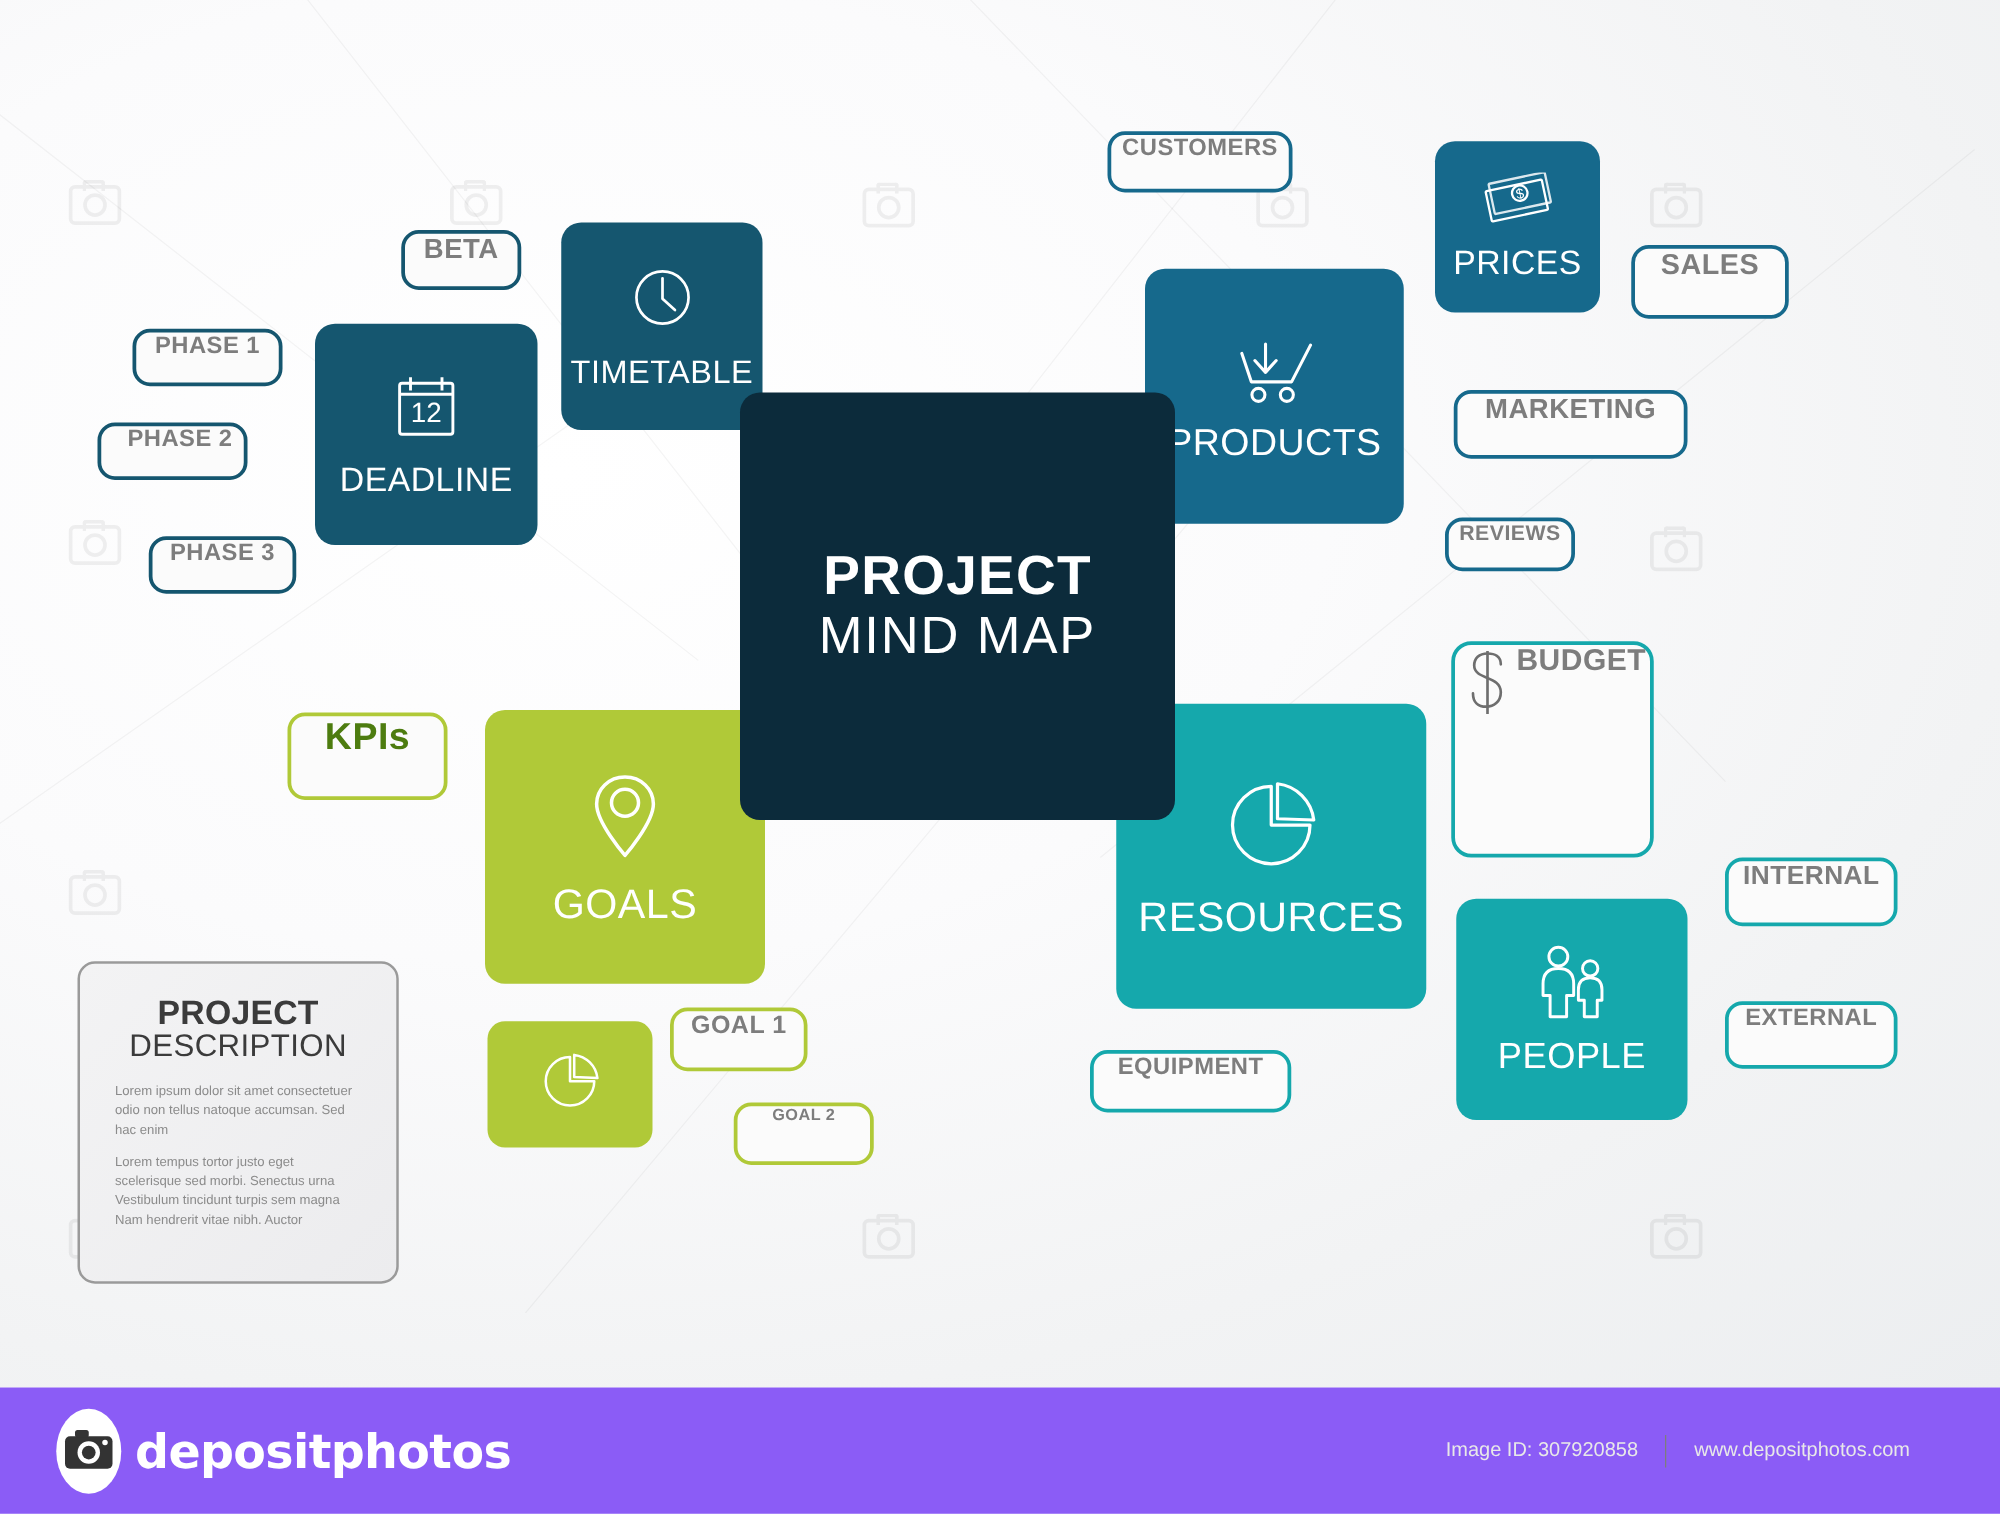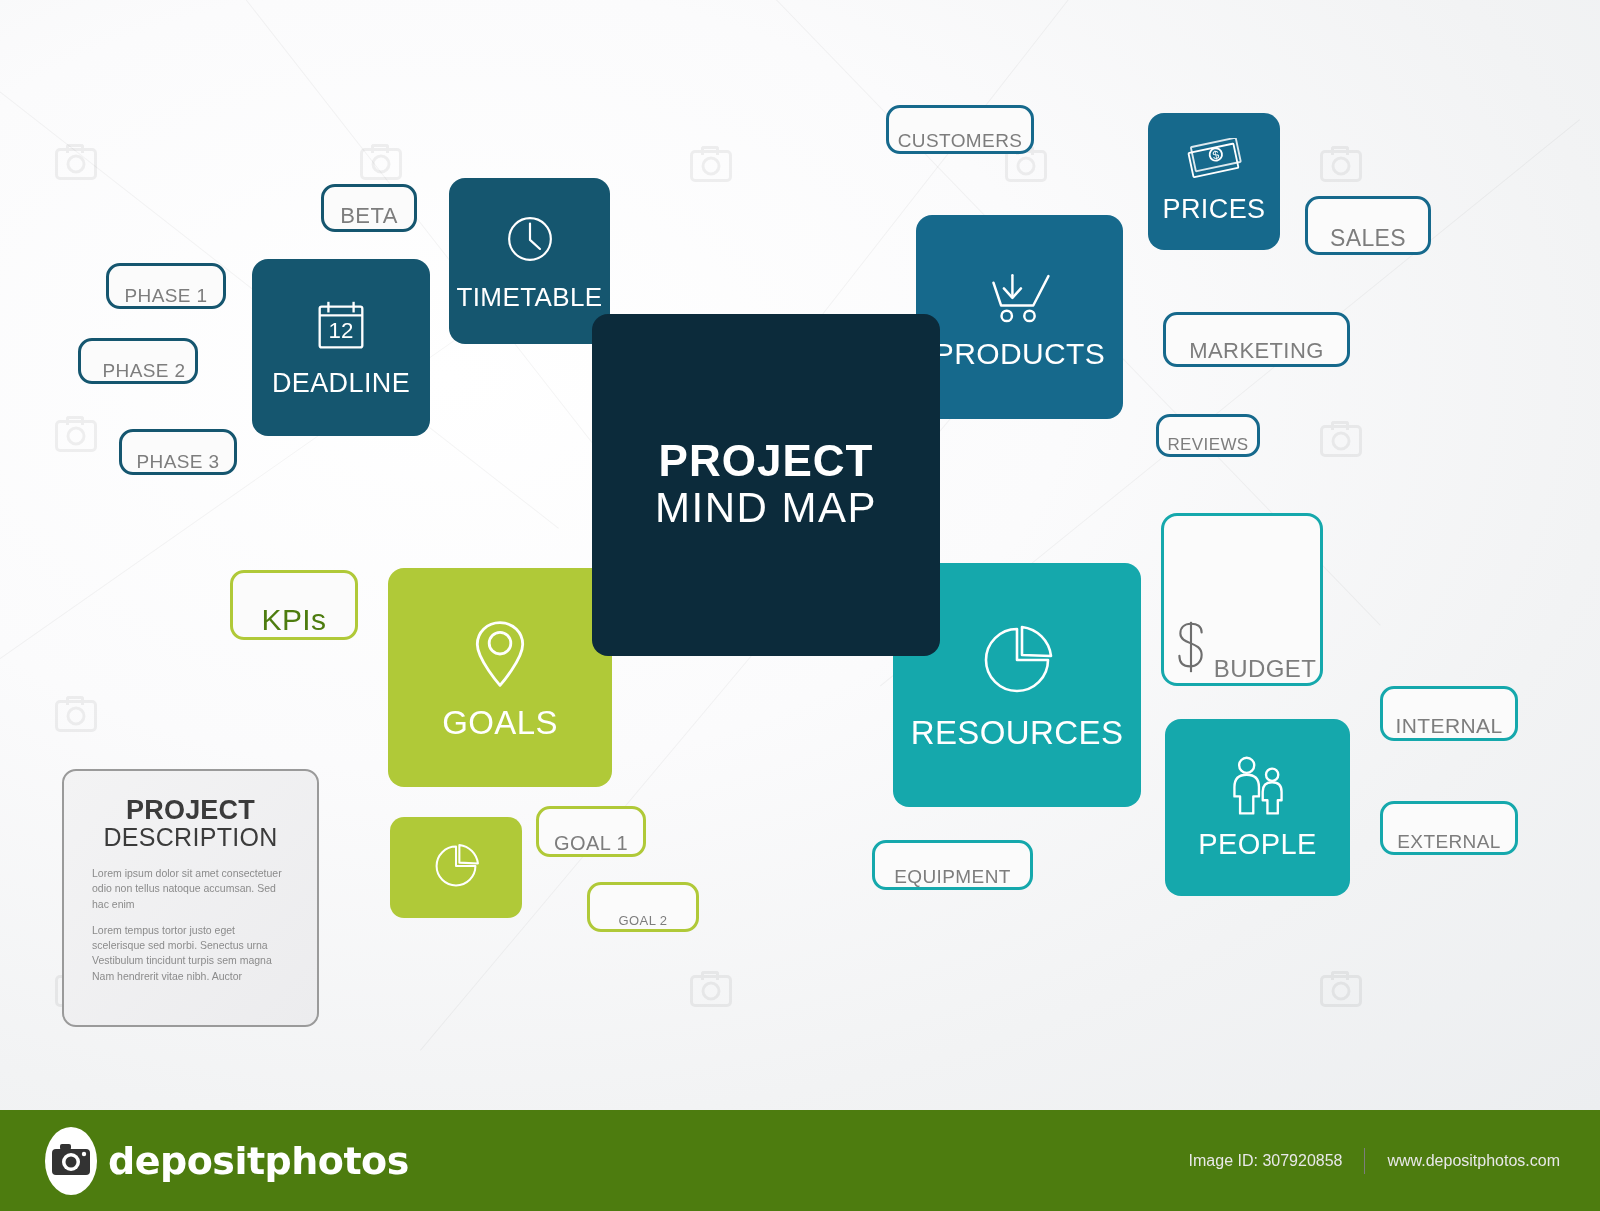--- a/index.html
+++ b/index.html
@@ -44,27 +44,28 @@
   .big { color: #ffffff; }
   .big .lbl { font-size: 30px; font-weight: 400; }
 
   
   .chip {
     position: absolute;
     background: #fbfbfb;
     border: 3px solid #15566f;
     border-radius: 14px;
     display: flex;
-    align-items: flex-end;
+    align-items: flex-start;
     justify-content: center;
     color: #7d7d7d;
     letter-spacing: 0.4px;
     white-space: nowrap;
     text-align: center;
     line-height: 1.12;
+    font-weight: bold;
   }
 
   
   #central {
     position: absolute;
     left: 592px; top: 314px;
     width: 348px; height: 342px;
     background: #0c2b3b;
     border-radius: 16px;
     display: flex; flex-direction: column;
@@ -86,30 +87,30 @@
     padding: 26px 28px 14px 28px;
   }
   #desc .h1 { font-size: 27px; font-weight: 700; color: #3b3b3b; letter-spacing: 0.2px; text-align: center; line-height: 1.0; }
   #desc .h2 { font-size: 25px; font-weight: 300; color: #3b3b3b; letter-spacing: 0.3px; text-align: center; line-height: 1.05; margin-bottom: 16px; }
   #desc p { font-size: 10.5px; color: #8b8b8b; line-height: 1.45; margin-bottom: 11px; text-align: left; }
 
   
   #footer {
     position: absolute; left: 0; top: 1110px;
     width: 1600px; height: 101px;
-    background: #4d7c0f;
+    background: #8b5cf6;
     display: flex; align-items: center;
   }
   #footer .brand { display: flex; align-items: center; margin-left: 44px; }
   #footer .brandtxt {
     color: #fff; font-size: 38px; font-weight: 700; letter-spacing: -0.5px;
     font-family: "DejaVu Sans", sans-serif; margin-left: 10px;
   }
   #footer .right {
-    margin-left: auto; margin-right: 40px;
+    margin-left: auto; margin-right: 72px;
     display: flex; align-items: center; color: #e8e8e8; font-size: 16px;
   }
   #footer .sep { width: 1px; height: 26px; background: #7d7d7d; margin: 0 22px; }
 
   
   .wm {
     position: absolute; opacity: 0.055; pointer-events: none;
     width: 42px; height: 32px; border: 3px solid #000; border-radius: 5px;
   }
   .wm::before {

